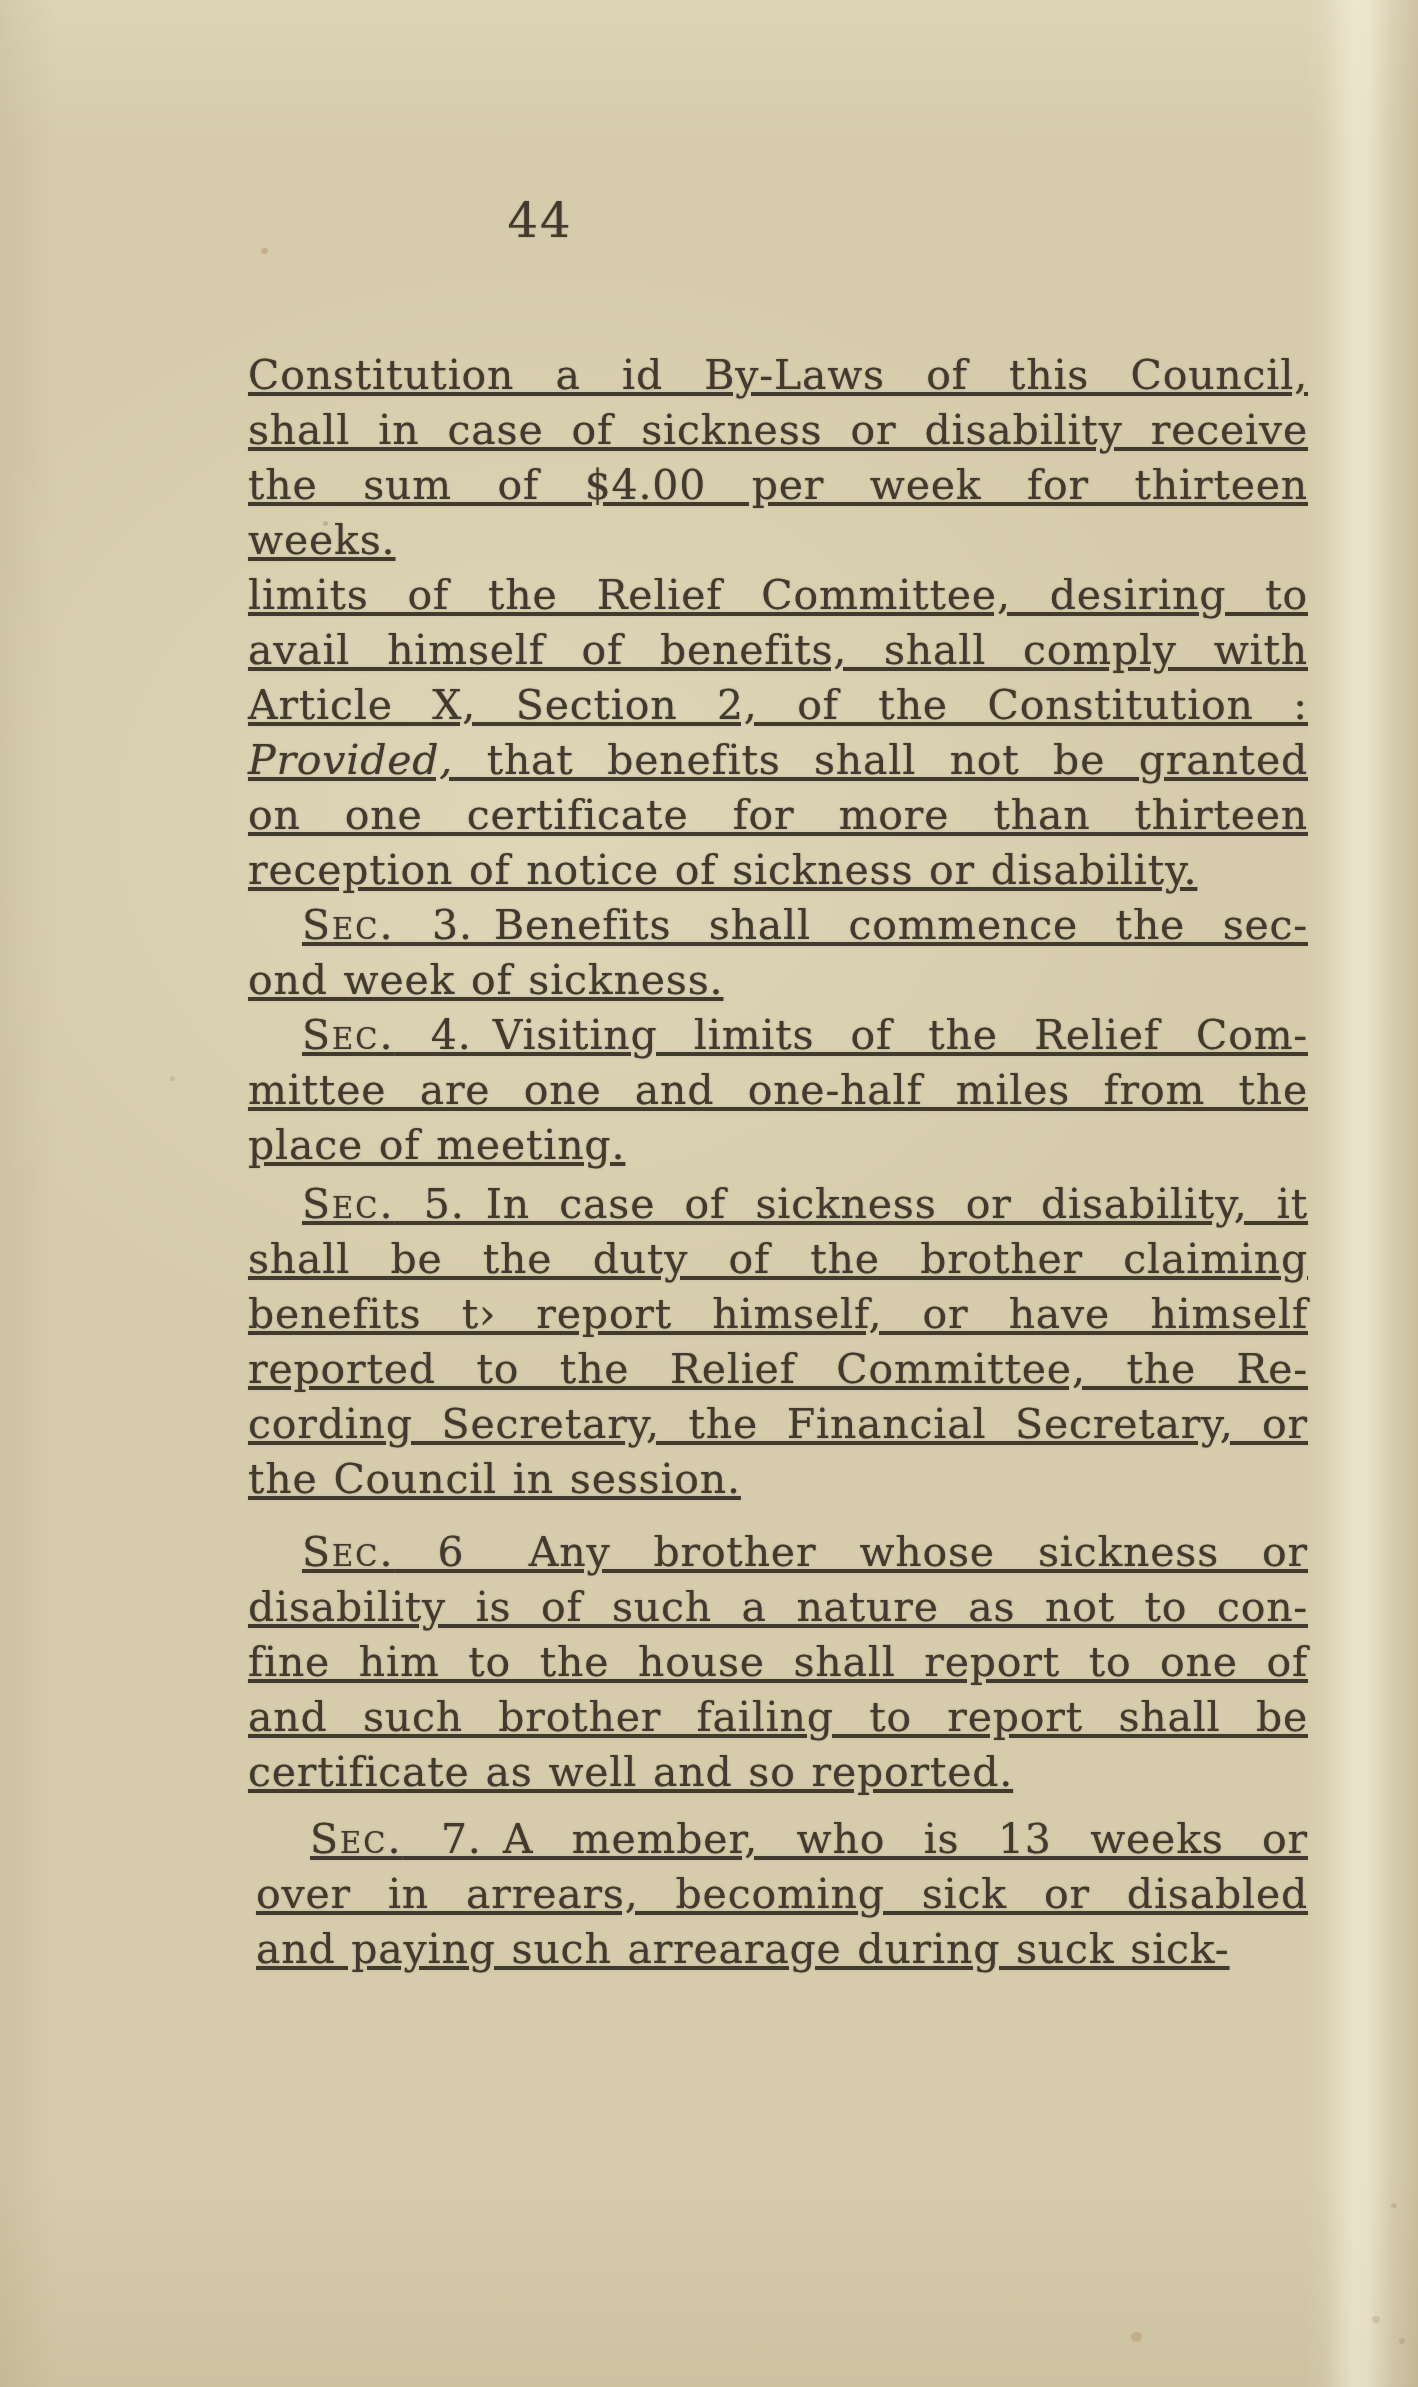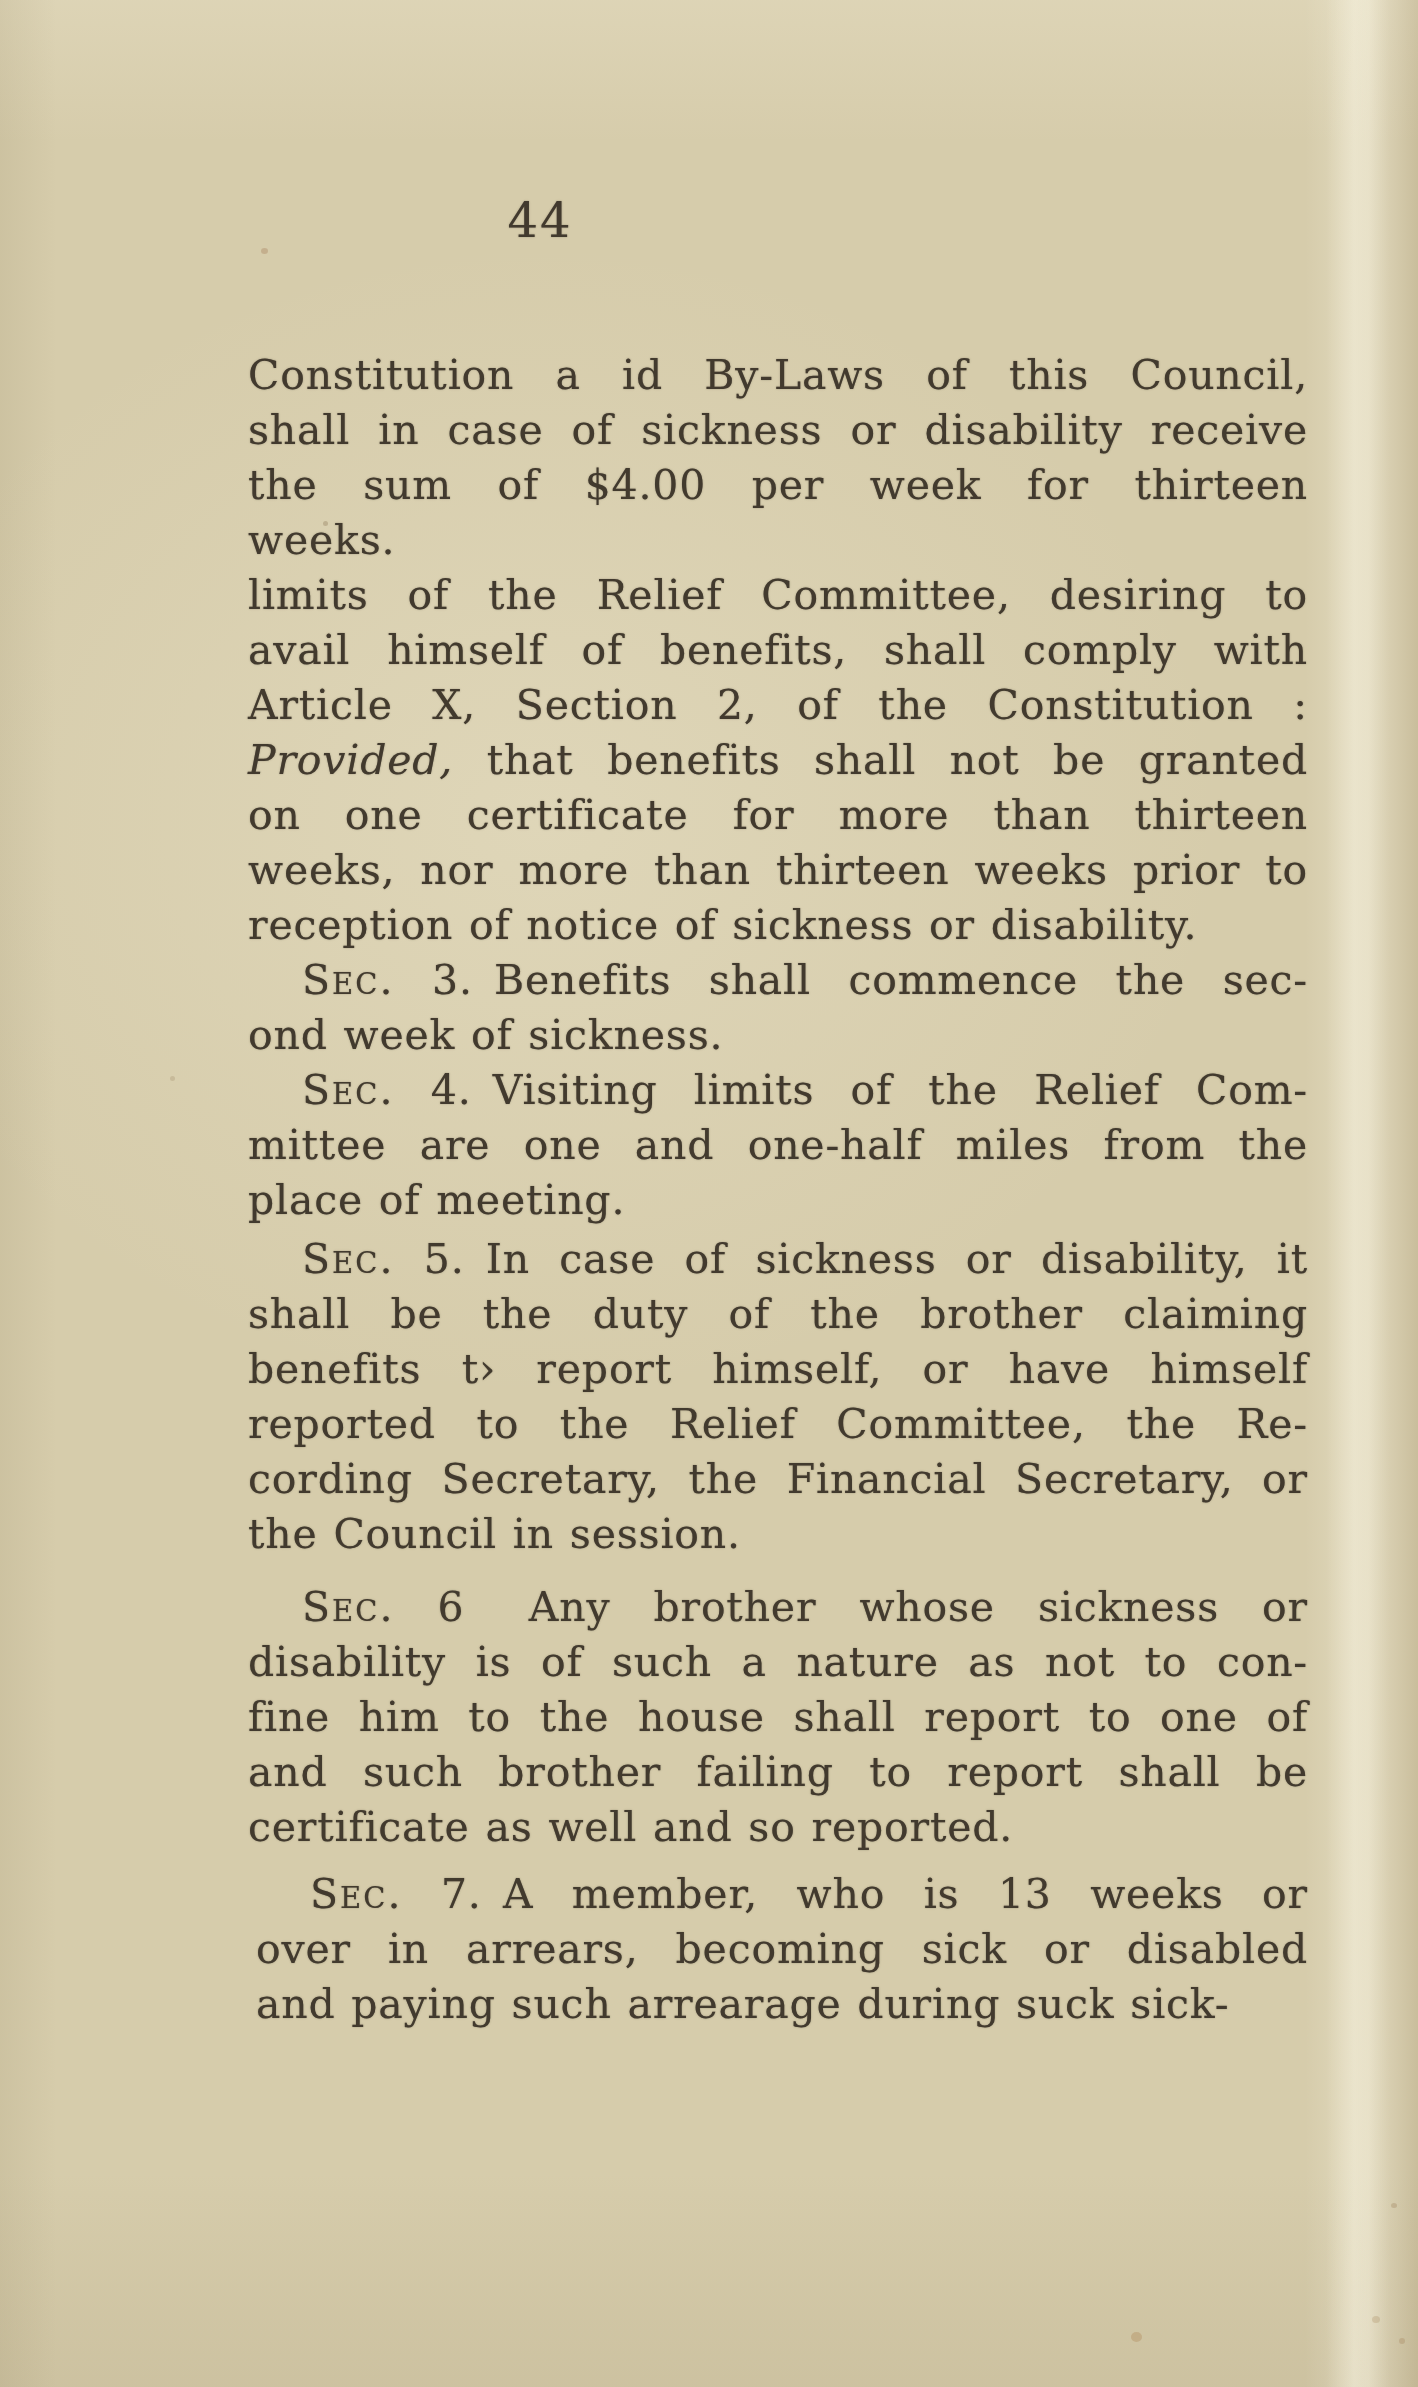--- a/index.html
+++ b/index.html
@@ -25,21 +25,21 @@
     text-shadow:0 0 1px rgba(66,58,46,0.55), 0 0 3px rgba(66,58,46,0.12);
   }
   .text-block {
     position:absolute; left:248px; top:348px; width:1060px;
     color:#423a2e;
     font-size:41px;
     letter-spacing:0.8px;
     word-spacing:2px;
     text-shadow:0 0 1px rgba(66,58,46,0.55), 0 0 3px rgba(66,58,46,0.12);
   }
-  .paragraph { margin:0; }
+  .paragraph { margin:0;text-decoration:underline; }
   .line {
     height:55px; line-height:55px;
     text-align:justify;
     text-align-last:justify;
     white-space:pre-wrap;
     overflow:visible;
   }
   .line.last { text-align-last:auto; }
   .line.indent { padding-left:54px; }
   .seg-sc { font-variant:small-caps; letter-spacing:2px; }
@@ -65,21 +65,20 @@
         <div class="line"><span>shall in case of sickness or disability receive</span></div>
         <div class="line"><span>the sum of $4.00 per week for thirteen</span></div>
         <div class="line last"><span>weeks.</span></div>
       </div>
       <div class="paragraph">
         <div class="line"><span>limits of the Relief Committee, desiring to</span></div>
         <div class="line"><span>avail himself of benefits, shall comply with</span></div>
         <div class="line"><span>Article X, Section 2, of the Constitution :</span></div>
         <div class="line"><span class="seg-it">Provided,</span><span> that benefits shall not be granted</span></div>
         <div class="line"><span>on one certificate for more than thirteen</span></div>
-        <div class="line"><span>weeks, nor more than thirteen weeks prior to</span></div>
         <div class="line last"><span>reception of notice of sickness or disability.</span></div>
       </div>
       <div class="paragraph">
         <div class="line indent"><span class="seg-sc">Sec.</span><span> 3. Benefits shall commence the sec-</span></div>
         <div class="line last"><span>ond week of sickness.</span></div>
       </div>
       <div class="paragraph">
         <div class="line indent"><span class="seg-sc">Sec.</span><span> 4. Visiting limits of the Relief Com-</span></div>
         <div class="line"><span>mittee are one and one-half miles from the</span></div>
         <div class="line last"><span>place of meeting.</span></div>

